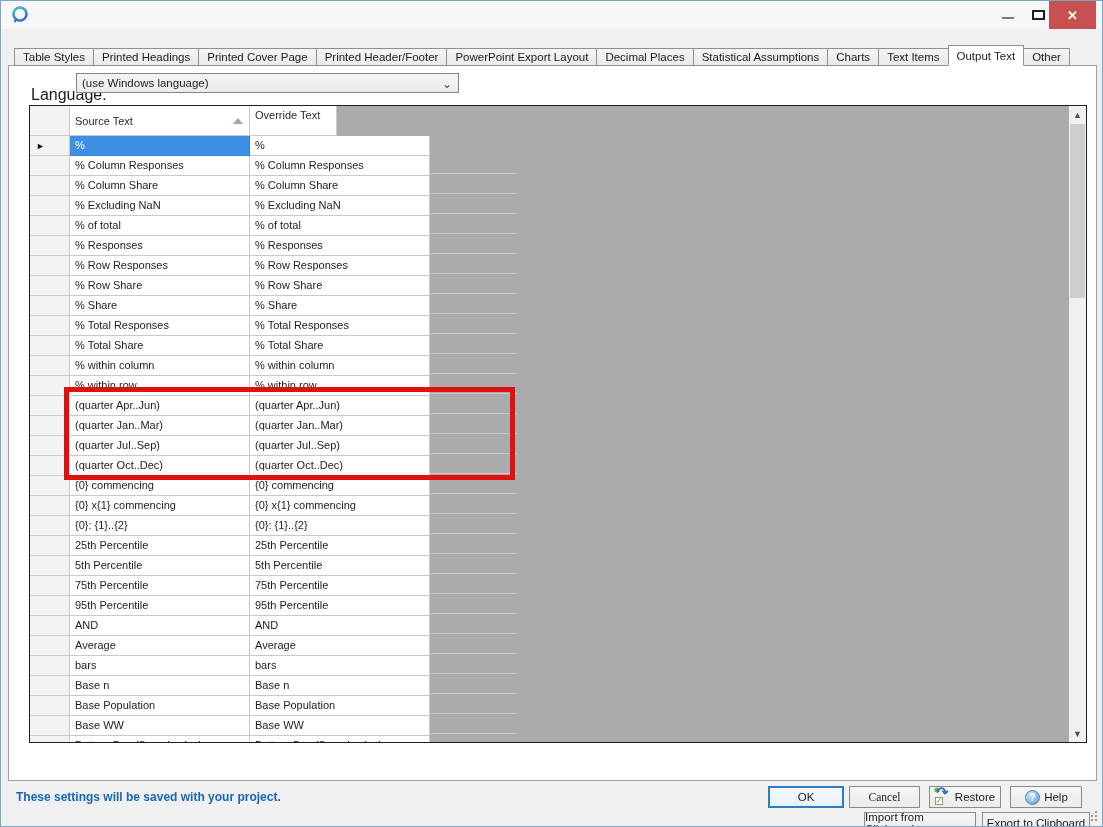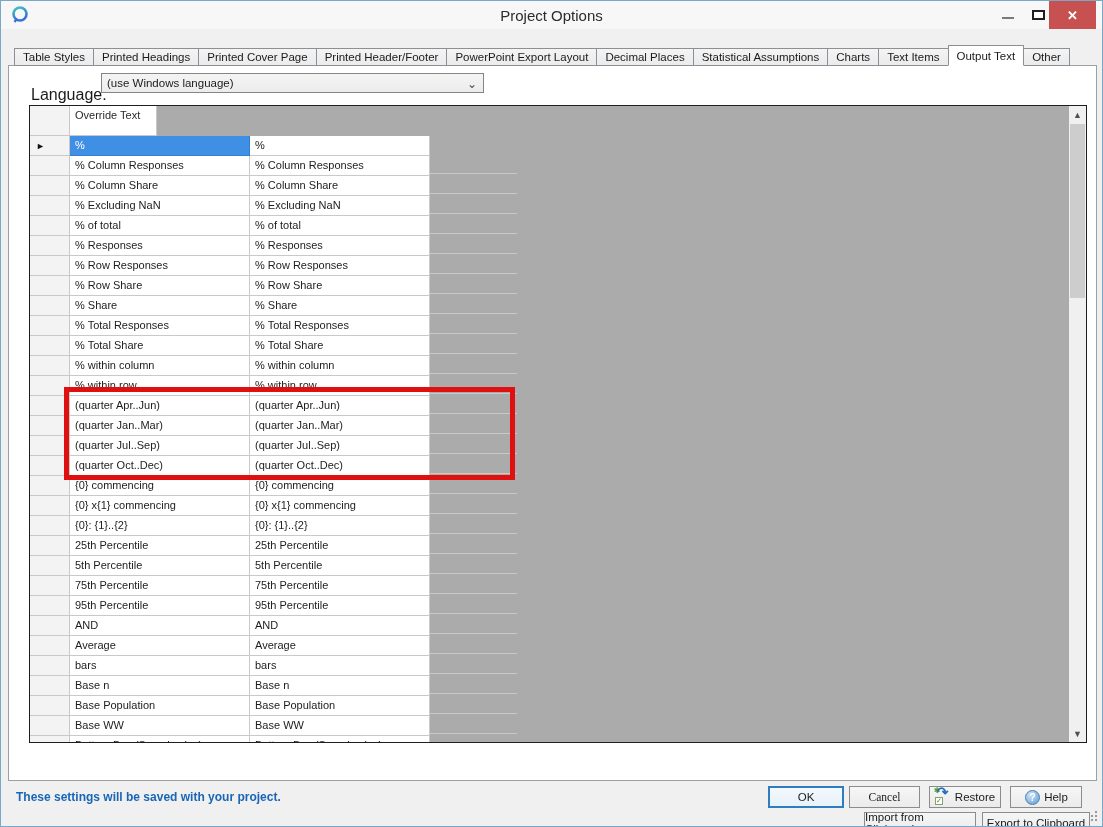--- a/index.html
+++ b/index.html
@@ -23,21 +23,21 @@
   .tabstrip { position:absolute; left:13px; top:44px; display:flex; align-items:flex-end; z-index:3; height:21px; }
   .tab {
     height:18px; line-height:17px; padding:0 8px; font-size:11.5px; color:#1b1b1b;
     background:linear-gradient(#f4f4f4,#ebebeb); border:1px solid #8a9095; margin-right:-1px; white-space:nowrap;
   }
   .tab.selected { height:21px; line-height:20px; background:#fff; border-bottom:1px solid #fff; position:relative; z-index:4; }
   
   .panel { position:absolute; left:7px; top:64px; width:1089px; height:716px; background:#fff; border:1px solid #9aa0a5; z-index:1; }
   .lang-label { position:absolute; left:22px; top:12px; font-size:16px; color:#1b1b1b;margin-top:8px; }
   .combo {
-    position:absolute; left:92px; top:7px; width:383px; height:20px;
+    position:absolute; left:67px; top:7px; width:383px; height:20px;
     background:linear-gradient(#f4f4f4,#ececec); border:1px solid #858585;
     font-size:11.5px; color:#1b1b1b; line-height:18px; padding-left:5px;
   }
   .combo .chev { position:absolute; right:6px; top:1px; color:#4d4d4d; font-size:12px; }
   
   .grid { position:absolute; left:20px; top:39px; width:1058px; height:638px; background:#ababab; border:1px solid #1f1f1f; overflow:hidden; }
   .grid-header { display:flex; height:30px; }
   .hcell { background:#fff; border-right:1px solid #c9c9c9; border-bottom:1px solid #c9c9c9; font-size:11px; color:#2b2b2b; padding:2px 5px; display:flex; align-items:center; position:relative; }
   .hcell.rowhdr { width:40px; background:#f3f3f3; }
   .hcell.src { width:180px; }
@@ -93,21 +93,20 @@
         <defs>
           <linearGradient id="qg" x1="0" y1="0" x2="0.4" y2="1">
             <stop offset="0" stop-color="#3ec6c0"></stop>
               <stop offset="1" stop-color="#3a6fd8"></stop>
           </linearGradient>
         </defs>
         <circle cx="10" cy="9" r="6.5" fill="none" stroke="url(#qg)" stroke-width="2.6"></circle>
         <line x1="7" y1="13.5" x2="4.5" y2="17" stroke="#3a6fd8" stroke-width="2.2"></line>
       </svg>
     </span>
-    <div class="win-title">Project Options</div>
     <div class="caption-btn btn-min">
         <span class="glyph"></span>
       </div>
     <div class="caption-btn btn-max">
         <span class="glyph"></span>
       </div>
     <div class="caption-btn btn-close">
         <span>✕</span>
       </div>
   </div>
@@ -129,20 +128,21 @@
   <div class="panel">
     <div class="lang-label">Language:</div>
     <div class="combo">
       <span>(use Windows language)</span>
       <span class="chev">⌄</span>
     </div>
 
     <div class="grid">
       <div class="grid-header" id="grid-header">
           <div class="hcell rowhdr"></div>
+          <div class="hcell src">Source Text<span class="sort-arrow"></span></div>
           <div class="hcell ovr">Override Text</div>
         </div>
       <div class="grid-body" id="grid-body">
           <div class="grid-row">
             <div class="cell rowhdr"><span class="cur-arrow">►</span></div>
             <div class="cell src sel">%</div>
             <div class="cell eng">%</div>
             <div class="cell ovr"></div>
           </div>
           <div class="grid-row">

